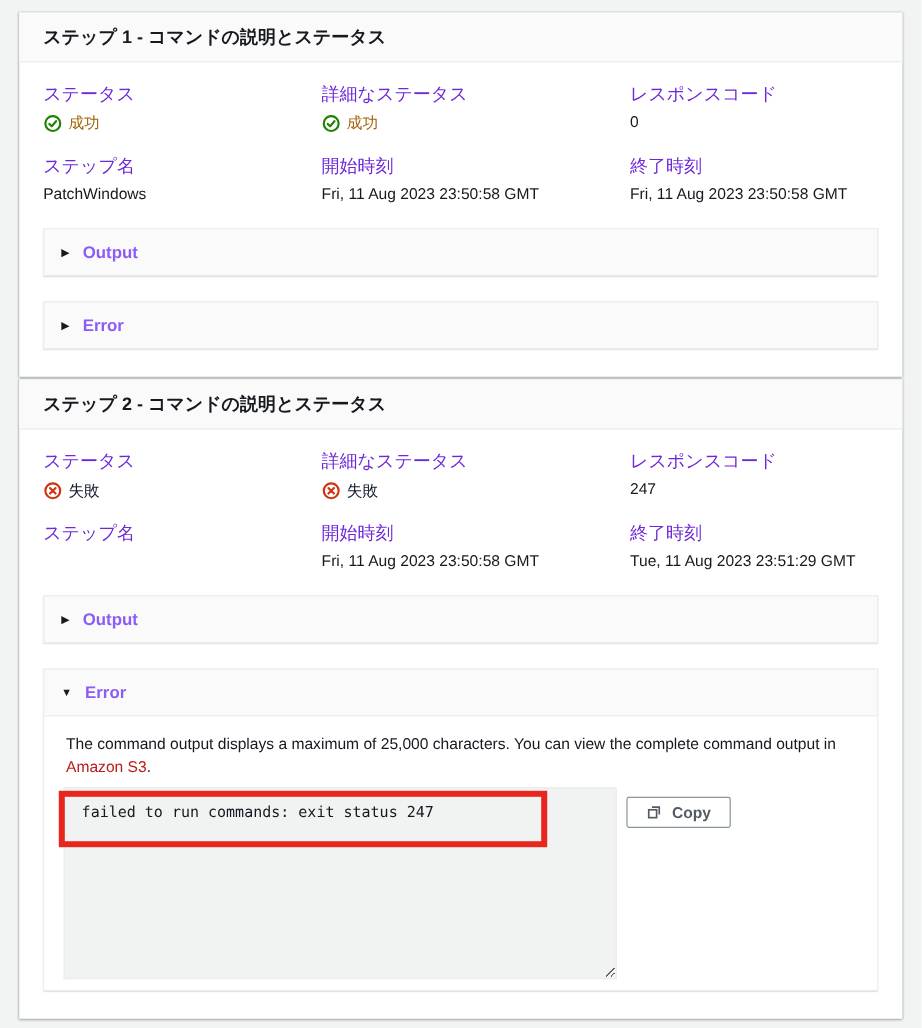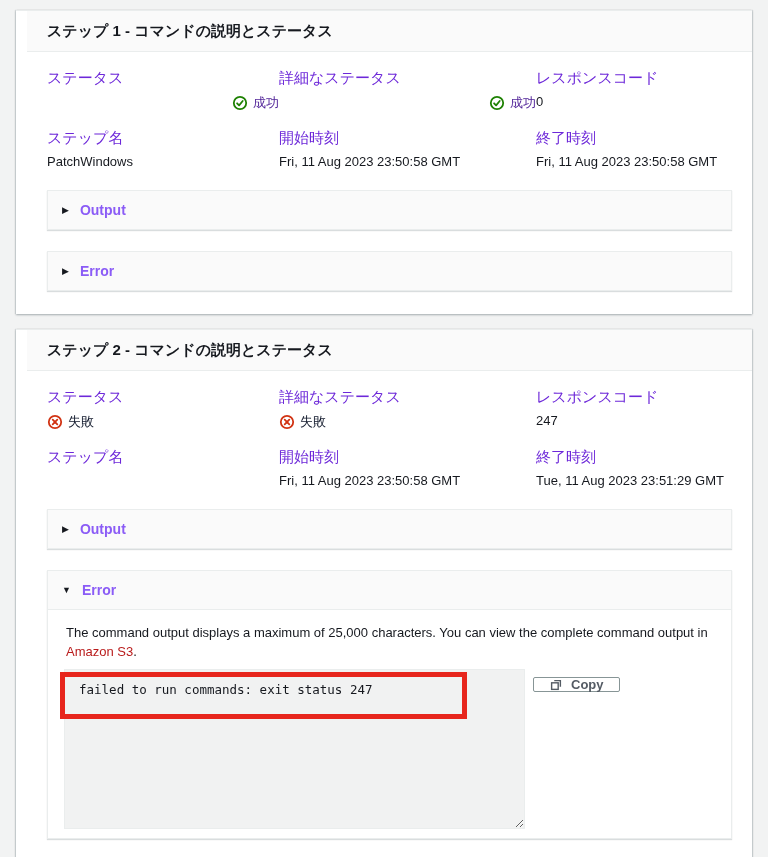--- a/index.html
+++ b/index.html
@@ -18,22 +18,21 @@
     font-weight: 700;
     color: #16191f;
     margin: 0 0 13px 0;
     letter-spacing: 0.2px;
   }
 
   .card {
     background: #ffffff;
     border-top: 1px solid #eaeded;
     box-shadow: 0 1px 2px 0 rgba(0,28,36,.3), 1px 0 1px 0 rgba(0,28,36,.1), -1px 0 1px 0 rgba(0,28,36,.1);
-    margin-bottom: 15px;
-    padding-left: 11px;
+    margin-bottom: 2px;
   }
   .card-header {
     background: #fafafa;
     border-bottom: 1px solid #eaeded;
     padding: 11px 20px 10px;
     font-size: 15px;
     font-weight: 700;
     color: #16191f;
   }
   .card-body { padding: 17px 20px 23px; }
@@ -46,21 +45,21 @@
   .field-label {
     font-size: 15px;
     color: #6d28d9;
     margin-bottom: 6px;
   }
   .field-value {
     font-size: 13px;
     color: #16191f;
   }
   .status-line { display: flex; align-items: center; gap: 5px; }
-  .status-line.success { color: #4c1d95; justify-content: flex-end; }
+  .status-line.success { color: #a16207; }
   .status-line.failed  { color: #0f172a; }
   .status-line svg { flex: 0 0 auto; display: block; }
 
   .expander {
     border: 1px solid #eaeded;
     background: #fafafa;
     box-shadow: 0 1px 1px 0 rgba(0,28,36,.15);
     margin-top: 21px;
   }
   .expander-header {
@@ -109,21 +108,21 @@
     align-items: center;
     gap: 8px;
     background: #ffffff;
     border: 1px solid #879596;
     border-radius: 2px;
     color: #545b64;
     font-family: "Liberation Sans", "DejaVu Sans", sans-serif;
     font-size: 13px;
     font-weight: 700;
     padding: 4px 15px;
-    height: 15px;
+    height: 26px;
     cursor: pointer;
   }
   .btn svg { display: block; }
   .resize-glyph {
     position: absolute;
     left: 449px;
     top: 148px;
     pointer-events: none;
   }
 </style>

